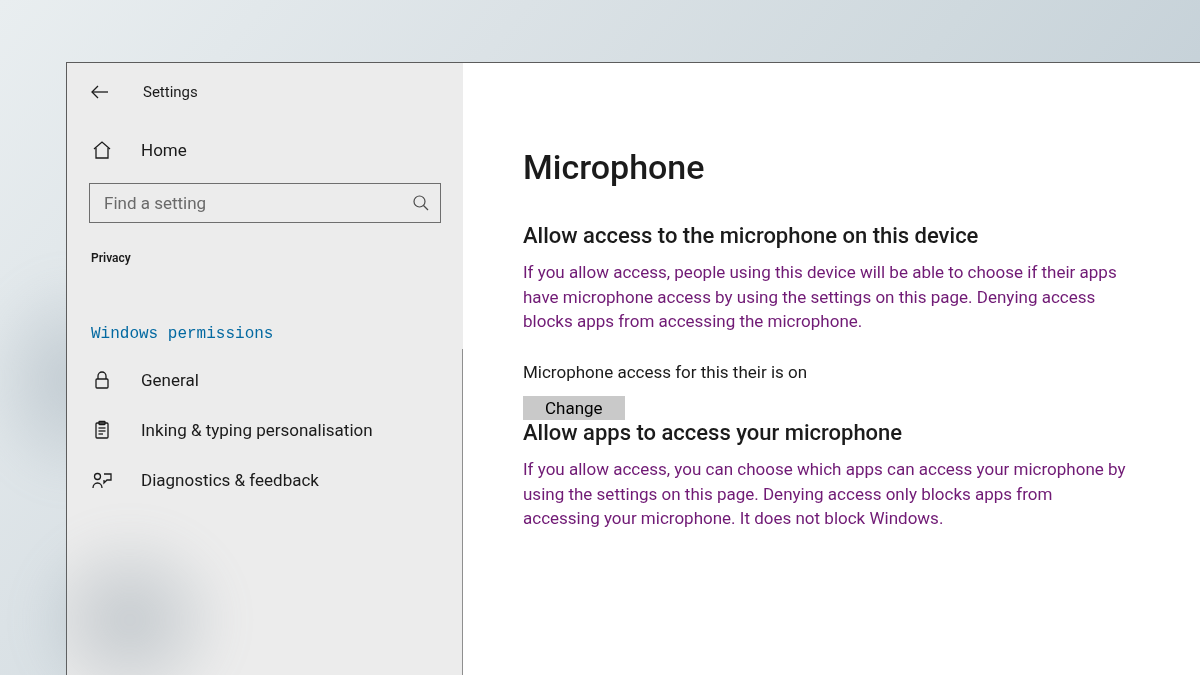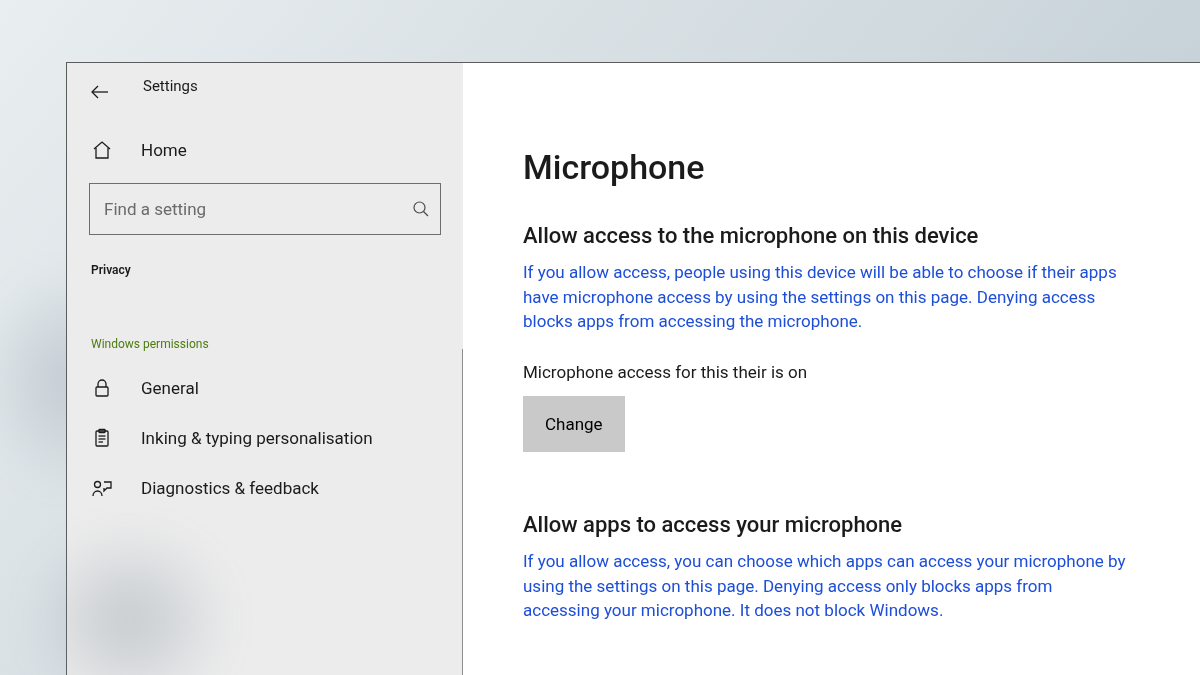--- a/index.html
+++ b/index.html
@@ -39,21 +39,21 @@
       width: 396px;
       background: #ececec;
       display: flex;
       flex-direction: column;
       padding-top: 14px;
       position: relative;
     }
 
     .titlebar {
       display: flex;
-      align-items: flex-start;
+      align-items: center;
       gap: 28px;
       padding: 0 18px 22px 18px;
     }
     .back-btn {
       width: 30px; height: 30px;
       display: flex; align-items: center; justify-content: center;
       cursor: pointer;
     }
     .app-title { font-size: 15px; }
 
@@ -68,21 +68,21 @@
     .side-row .icon-slot {
       width: 22px; height: 22px;
       display: flex; align-items: center; justify-content: center;
       flex-shrink: 0;
     }
     .side-row.home { padding-top: 10px; padding-bottom: 14px; }
 
     .search-wrap { padding: 8px 22px 14px 22px; }
     .search {
       width: 100%;
-      height: 52px;
+      height: 40px;
       border: 1px solid #6e6e6e;
       background: #ececec;
       display: flex;
       align-items: center;
       padding: 0 10px 0 14px;
     }
     .search input {
       flex: 1;
       border: none;
       background: transparent;
@@ -95,22 +95,23 @@
     .search .mag { width:18px; height:18px; }
 
     .section-active {
       padding: 14px 24px 20px 24px;
       font-size: 12px;
       font-weight: 600;
     }
 
     .group-label {
       padding: 40px 24px 12px 24px;
-      font-size: 12px;
-      color: #4d7c0f;
+      font-size: 16px;
+      color: #0369a1;
+      font-family: Liberation Mono, monospace;
     }
 
     .nav-divider-right {
       position: absolute;
       right: 0;
       top: 286px;
       bottom: 0;
       width: 1px;
       background: #8f8f8f;
     }
@@ -126,37 +127,36 @@
       margin-bottom: 36px;
     }
     .h2 {
       font-size: 22px;
       font-weight: 500;
       margin-bottom: 12px;
     }
     .desc {
       font-size: 17px;
       line-height: 1.45;
-      color: #1d4ed8;
+      color: #701a75;
       max-width: 610px;
       margin-bottom: 28px;
     }
     .status-line {
       font-size: 17px;
       margin-bottom: 14px;
     }
     .change-btn {
       display: inline-block;
       background: #c9c9c9;
       border: none;
       font: inherit;
       font-size: 17px;
-      padding: 18px 22px;
+      padding: 2px 22px;
       cursor: pointer;
-      margin-bottom: 60px;
     }
 
     svg { display:block; }
   </style>
 </head>
 <body>
 
 <div class="window">
 
   <div class="sidebar">

